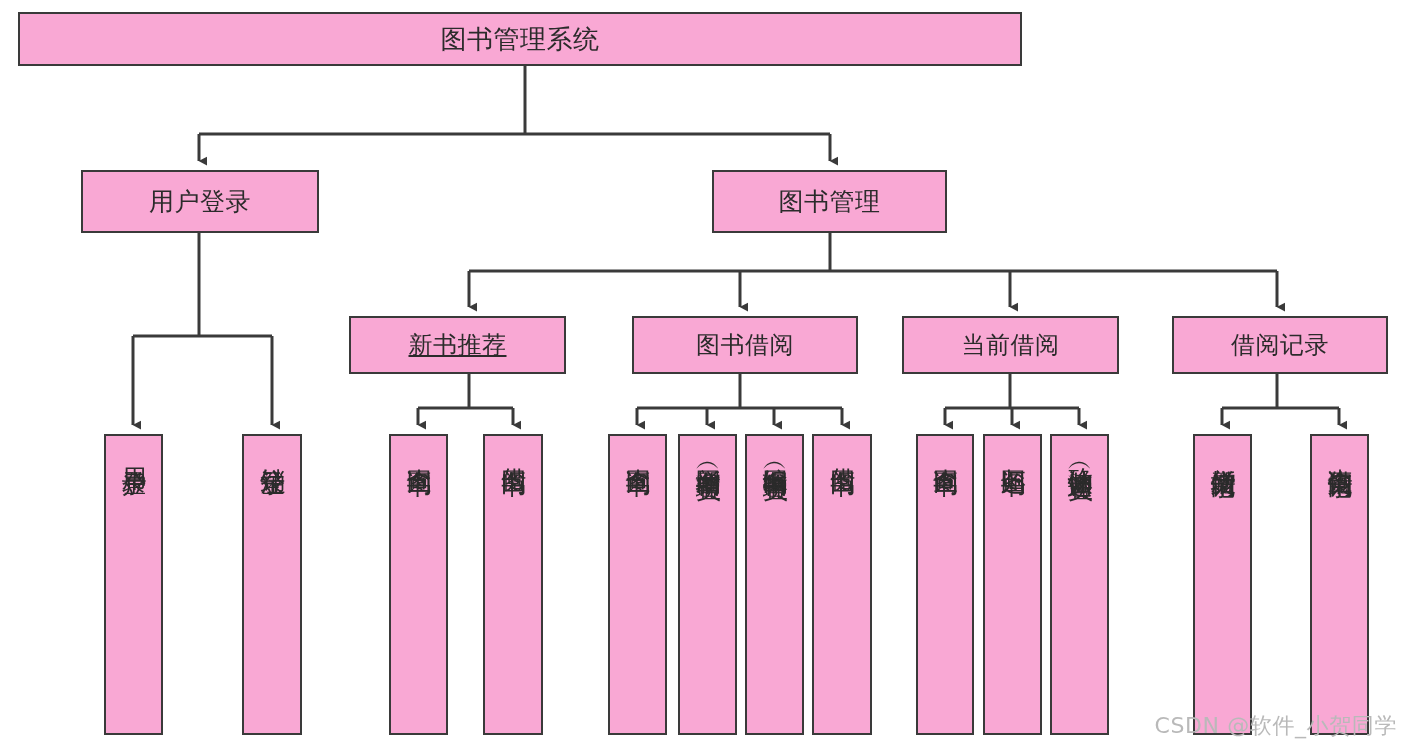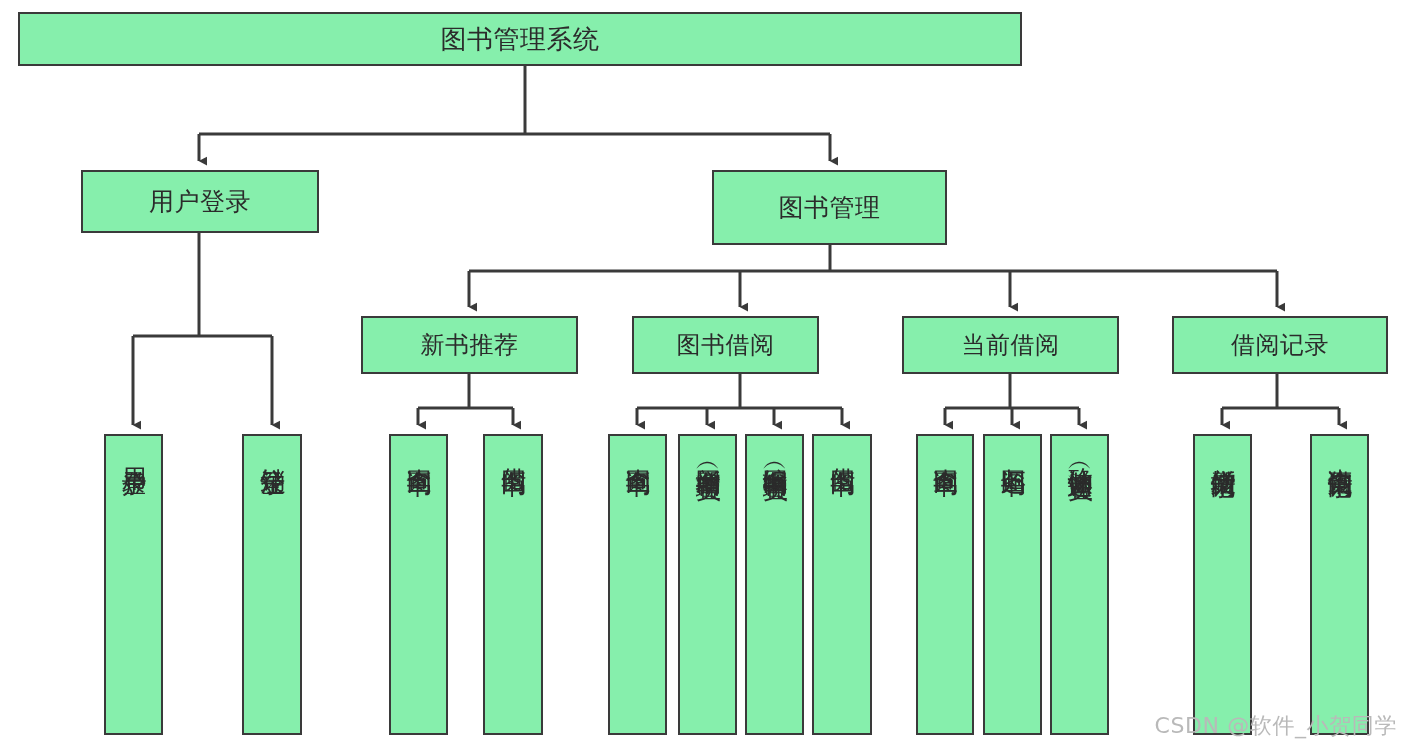--- a/index.html
+++ b/index.html
@@ -23,21 +23,21 @@
     left: 0;
     top: 0;
     width: 1405px;
     height: 747px;
     pointer-events: none;
   }
   .node {
     position: absolute;
     box-sizing: border-box;
     border: 2.5px solid #3a3a3a;
-    background: #86efac;
+    background: #f9a8d4;
     display: flex;
     align-items: center;
     justify-content: center;
     color: #2b2b2b;
     z-index: 2;
   }
   .node .lbl {
     display: block;
     text-align: center;
     line-height: 1.18;
@@ -132,29 +132,29 @@
   </svg>
 
   <div class="node horiz lvl1" style="left:18px; top:12px; width:1004px; height:54px;">
     <span class="lbl">图书管理系统</span>
   </div>
 
   <div class="node horiz lvl2" style="left:81px; top:170px; width:238px; height:63px;">
     <span class="lbl">用户登录</span>
   </div>
 
-  <div class="node horiz lvl2" style="left:712px; top:170px; width:235px; height:75px;">
+  <div class="node horiz lvl2" style="left:712px; top:170px; width:235px; height:63px;">
     <span class="lbl">图书管理</span>
   </div>
 
-  <div class="node horiz lvl3" style="left:361px; top:316px; width:217px; height:58px;">
+  <div class="node horiz lvl3" style="left:349px; top:316px; width:217px; height:58px;text-decoration:underline;">
     <span class="lbl">新书推荐</span>
   </div>
 
-  <div class="node horiz lvl3" style="left:632px; top:316px; width:187px; height:58px;">
+  <div class="node horiz lvl3" style="left:632px; top:316px; width:226px; height:58px;">
     <span class="lbl">图书借阅</span>
   </div>
 
   <div class="node horiz lvl3" style="left:1172px; top:316px; width:216px; height:58px;">
     <span class="lbl">借阅记录</span>
   </div>
 
   <div class="node horiz lvl3" style="left:902px; top:316px; width:217px; height:58px;">
     <span class="lbl">当前借阅</span>
   </div>

